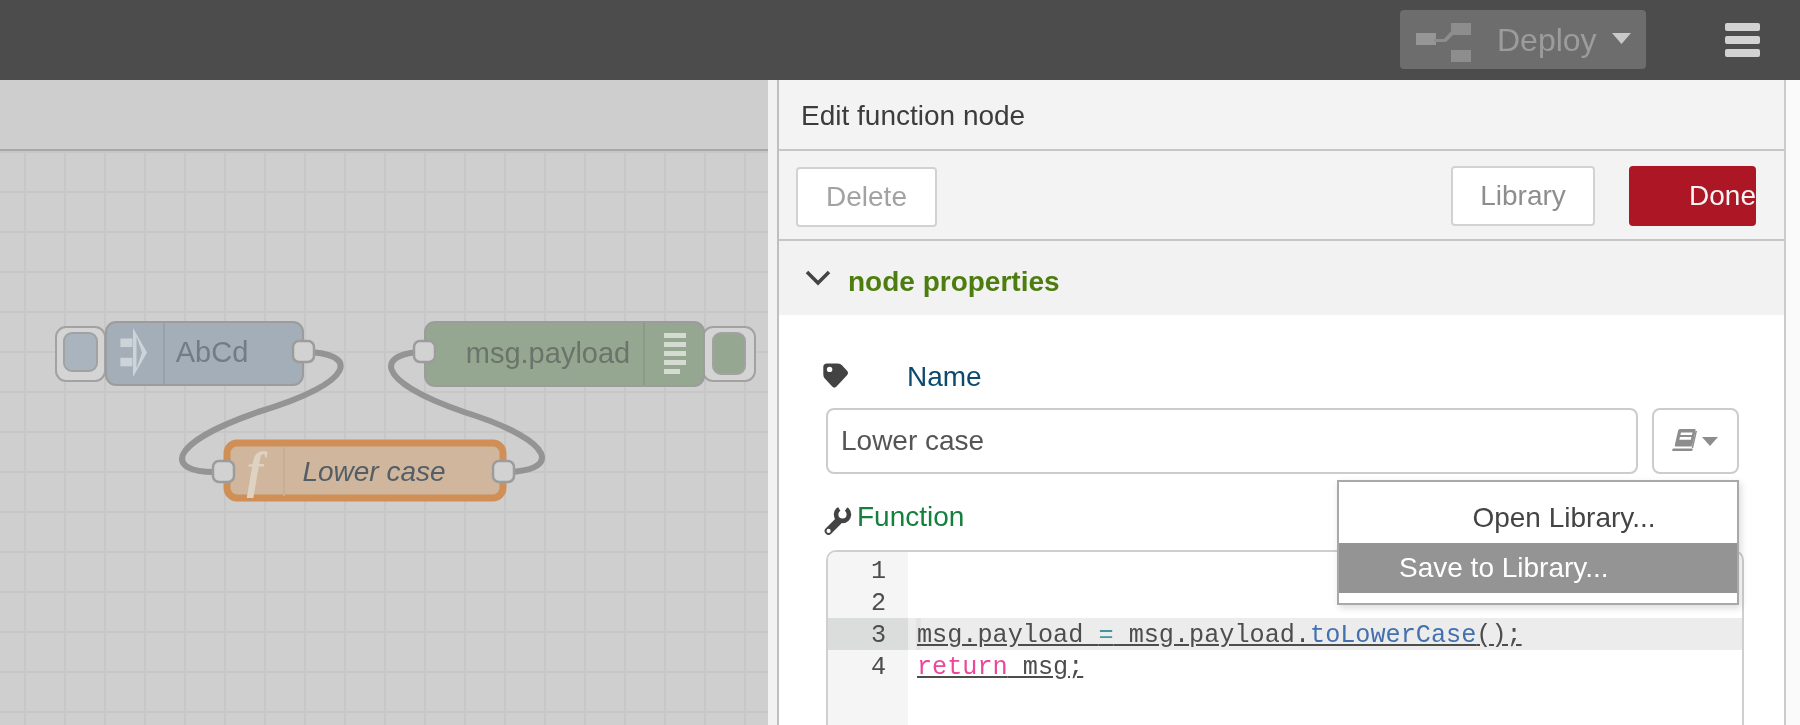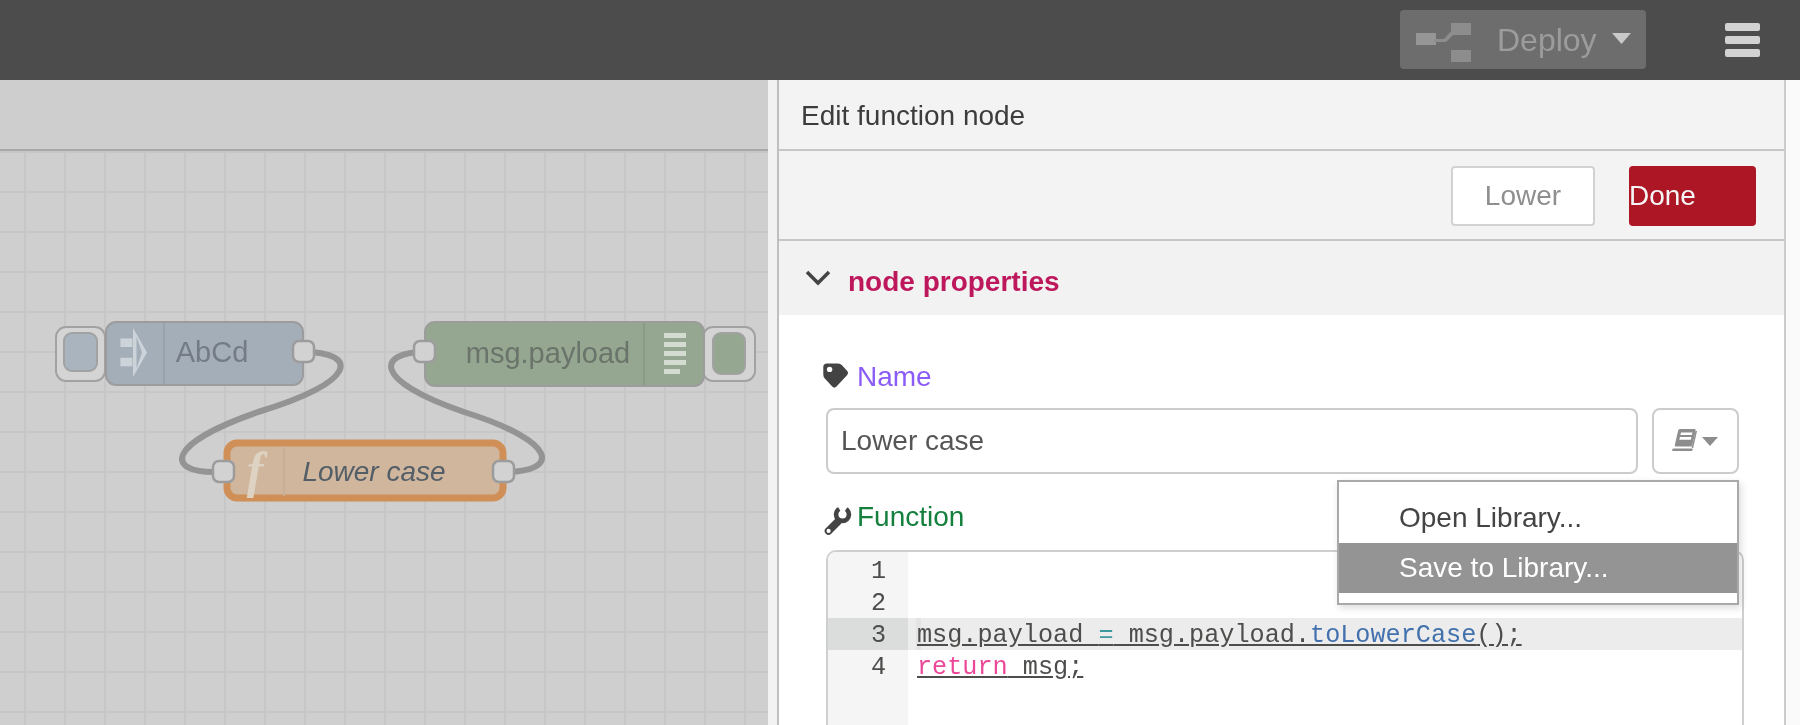--- a/index.html
+++ b/index.html
@@ -88,37 +88,38 @@
   </svg>
   <div class="abs" style="left:1725px; top:23px; width:35px; height:8px; background:#d2d2d2; border-radius:2px;"></div>
   <div class="abs" style="left:1725px; top:36px; width:35px; height:8px; background:#d2d2d2; border-radius:2px;"></div>
   <div class="abs" style="left:1725px; top:49px; width:35px; height:8px; background:#d2d2d2; border-radius:2px;"></div>
 
   <div id="tray" class="abs" style="left:777px; top:80px; width:1023px; height:645px; background:#f3f3f3; border-left:2px solid #bfbfbf;"></div>
 
   <div class="abs" style="left:801px; top:99px; width:600px; height:34px; font-size:28px; font-weight:normal; color:#3c3c3c; line-height:34px;">Edit function node</div>
   <div class="abs" style="left:779px; top:149px; width:1021px; height:2px; background:#c6c6c6;"></div>
 
-  <div class="abs" style="left:1451px; top:166px; width:144px; height:60px; background:#fff; border:2px solid #d2d2d2; border-radius:4px; font-size:28px; color:#8e8e8e; text-align:center; line-height:56px;">Lower</div>
-  <div class="abs" style="left:1629px; top:166px; width:127px; height:60px; background:#ad1625; border-radius:4px; font-size:28px; color:#f5f5f5; text-align:left; line-height:60px;">Done</div>
+  <div class="abs" style="left:796px; top:167px; width:141px; height:60px; background:#fff; border:2px solid #d2d2d2; border-radius:4px; font-size:28px; color:#a2a2a2; text-align:center; line-height:56px;">Delete</div>
+  <div class="abs" style="left:1451px; top:166px; width:144px; height:60px; background:#fff; border:2px solid #d2d2d2; border-radius:4px; font-size:28px; color:#8e8e8e; text-align:center; line-height:56px;">Library</div>
+  <div class="abs" style="left:1629px; top:166px; width:127px; height:60px; background:#ad1625; border-radius:4px; font-size:28px; color:#f5f5f5; text-align:right; line-height:60px;">Done</div>
   <div class="abs" style="left:779px; top:239px; width:1021px; height:2px; background:#c6c6c6;"></div>
 
   <div class="abs" style="left:779px; top:241px; width:1021px; height:74px; background:#f2f2f2;"></div>
   <svg class="abs" style="left:804px; top:266px;" width="28" height="24">
     <polyline points="3,6 14,17 25,6" fill="none" stroke="#444" stroke-width="3.5"></polyline>
   </svg>
-  <div class="abs" style="left:848px; top:265px; height:34px; font-size:28px; font-weight:bold; color:#be185d; line-height:34px;">node properties</div>
+  <div class="abs" style="left:848px; top:265px; height:34px; font-size:28px; font-weight:bold; color:#4d7c0f; line-height:34px;">node properties</div>
 
   <div class="abs" style="left:779px; top:315px; width:1021px; height:410px; background:#ffffff;"></div>
 
   <svg class="abs" style="left:821px; top:362px;" width="28" height="28" viewBox="0 0 28 28">
     <path d="M 6 1.5 L 17 1.5 Q 19.5 1.5 21 3.2 L 26 8.8 Q 28 11 26 13.2 L 15.5 24.5 Q 13.3 26.8 11.2 24.5 L 3.8 16.6 Q 2.3 15 2.3 12.6 L 2.3 5 Q 2.3 1.5 6 1.5 Z" fill="#434343"></path>
     <circle cx="8.6" cy="7.4" r="2.7" fill="#fff"></circle>
   </svg>
-  <div class="abs" style="left:857px; top:360px; height:34px; font-size:28px; color:#8b5cf6; line-height:34px;">Name</div>
+  <div class="abs" style="left:907px; top:360px; height:34px; font-size:28px; color:#0c4a6e; line-height:34px;">Name</div>
   <div class="abs" style="left:826px; top:408px; width:812px; height:66px; background:#fff; border:2px solid #ccc; border-radius:8px; font-size:28px; color:#555; line-height:62px; padding-left:13px;">Lower case</div>
 
   <div class="abs" style="left:1652px; top:408px; width:87px; height:66px; background:#fff; border:2px solid #ccc; border-radius:8px;"></div>
   <svg class="abs" style="left:1652px; top:408px;" width="87" height="66" viewBox="0 0 87 66">
     <g transform="translate(21,21) skewX(-13)" fill="#8d8d8d">
       <rect x="5.5" y="0" width="17.5" height="17.5" rx="1.5"></rect>
       <rect x="8.8" y="3.4" width="11.5" height="2.7" fill="#fff"></rect>
       <rect x="8.8" y="8.1" width="11.5" height="2.7" fill="#fff"></rect>
       <path d="M 24.5 2 L 24.5 19 L 23 19 L 23 2 Z"></path>
       <rect x="4" y="19.6" width="20.5" height="2.4" rx="1.2"></rect>
@@ -138,19 +139,19 @@
   <div class="abs" style="left:826px; top:550px; width:918px; height:185px; background:#fff; border:2px solid #cfcfcf; border-radius:10px 10px 0 0; overflow:hidden;">
     <div class="abs" style="left:0; top:0; width:80px; height:185px; background:#f5f5f5;"></div>
     <div class="abs" style="left:0; top:66px; width:80px; height:32px; background:#dbdcdc;"></div>
     <div class="abs" style="left:80px; top:66px; width:836px; height:32px; background:#ececec;"></div>
     <div class="abs" style="left:88px; top:66px; width:5px; height:32px; background:#e2e3e4;"></div>
     <div class="abs" style="left:0; top:4px; width:58px; font-family:'Liberation Mono',monospace; font-size:25.2px; line-height:32px; color:#4d4d4c; text-align:right;">1<br>2<br>3<br>4</div>
     <div class="abs" style="left:89px; top:4px; font-family:'Liberation Mono',monospace; font-size:25.2px; line-height:32px; color:#4d4d4c; white-space:pre;text-decoration:underline;"><br><br>msg.payload <span style="color:#3e999f">=</span> msg.payload.<span style="color:#4271ae">toLowerCase</span>();<br><span style="color:#ec4899">return</span> msg;</div>
   </div>
 
   <div class="abs" style="left:1337px; top:480px; width:402px; height:125px; background:#fff; border:2px solid #a9a9a9; box-shadow:2px 3px 7px rgba(0,0,0,0.14);"></div>
-  <div class="abs" style="left:1399px; top:493px; width:330px; height:50px; font-size:28px; color:#444; line-height:50px;">Open Library...</div>
+  <div class="abs" style="left:1399px; top:493px; width:330px; height:50px; font-size:28px; color:#444; line-height:50px;text-align:center;">Open Library...</div>
   <div class="abs" style="left:1339px; top:543px; width:398px; height:50px; background:#949494;"></div>
   <div class="abs" style="left:1399px; top:543px; width:330px; height:34px; font-size:28px; color:#fff; line-height:50px;">Save to Library...</div>
 
   <div class="abs" style="left:1784px; top:80px; width:16px; height:645px; background:#fafafa; border-left:2px solid #cccccc;"></div>
 
 </div>
 
 </body></html>

